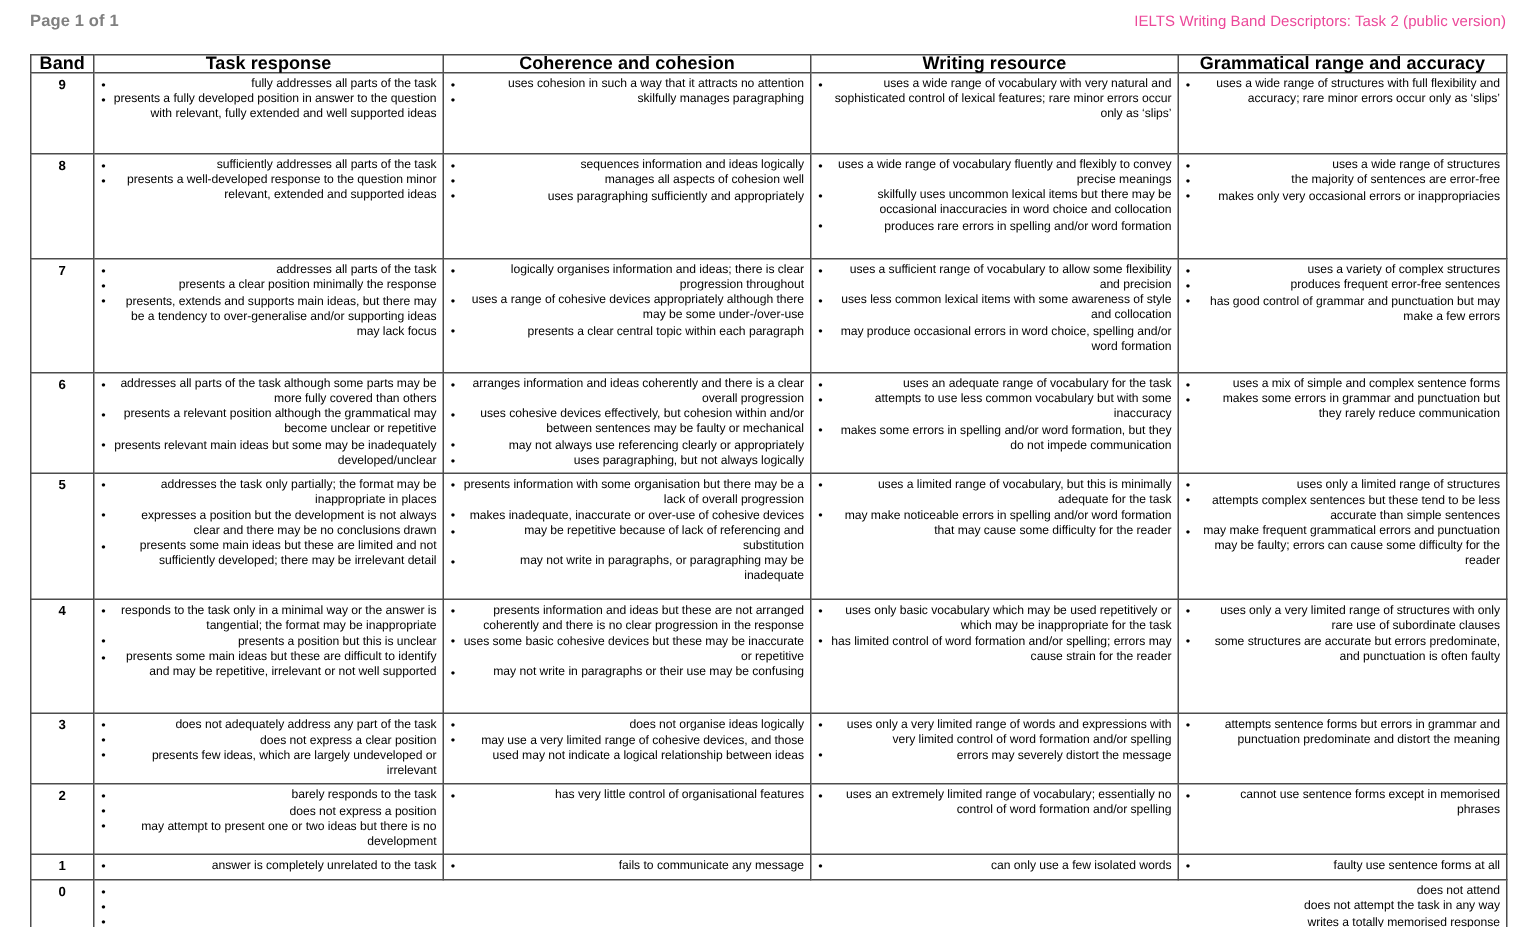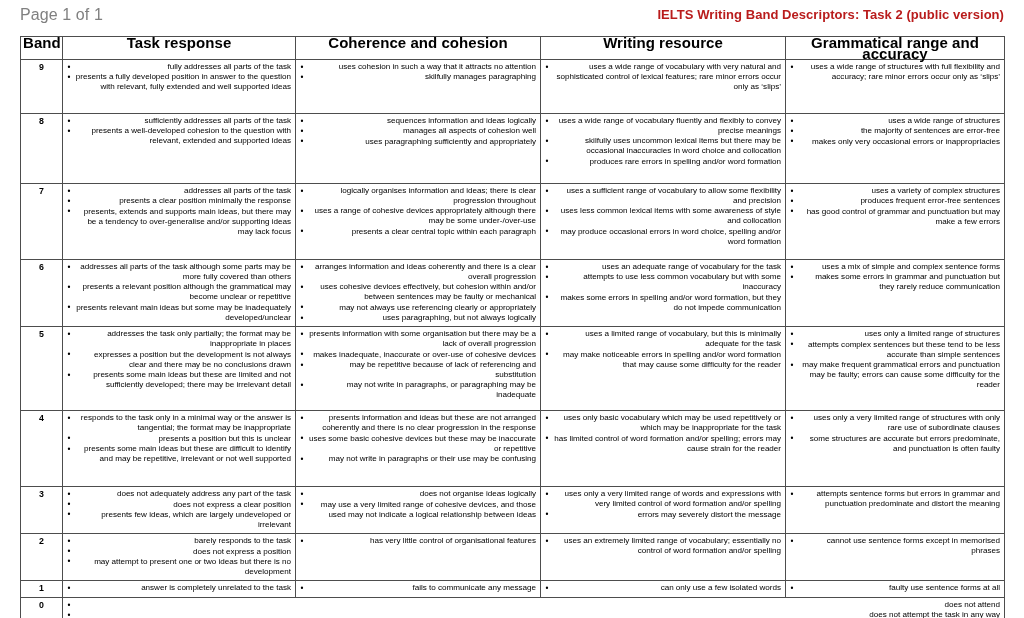--- a/index.html
+++ b/index.html
@@ -28,30 +28,30 @@
     position: absolute;
     top: 8px;
     left: 20px;
     right: 20px;
     height: 20px;
     display: flex;
     align-items: flex-start;
     justify-content: space-between;
   }
   .page-number {
-    font-size: 16px;
+    font-size: 11px;
     color: #808080;
-    font-weight: normal;
+    font-weight: bold;
     letter-spacing: 0.1px;
     line-height: 13px;
   }
   .doc-title {
-    font-size: 13px;
-    color: #b91c1c;
-    font-weight: bold;
+    font-size: 10px;
+    color: #ec4899;
+    font-weight: normal;
     letter-spacing: 0.05px;
     line-height: 14px;
     white-space: nowrap;
   }
 
   
   .descriptor-table {
     position: absolute;
     top: 36px;
     left: 20px;
@@ -70,21 +70,21 @@
 
   col.c-band  { width: 42px; }
   col.c-tr    { width: 233px; }
   col.c-cc    { width: 245px; }
   col.c-lr    { width: 245px; }
   col.c-gra   { width: 219px; }
 
   thead th {
     text-align: center;
     font-weight: bold;
-    font-size: 15px;
+    font-size: 12px;
     line-height: 11px;
     padding: 1.5px 2px 2px 2px;
     background: #ffffff;
     letter-spacing: 0.05px;
   }
   th.band-head {
     padding-left: 2px;
     padding-right: 2px;
   }
 
@@ -185,21 +185,21 @@
             <ul class="bullets">
               <li>uses a wide range of structures with full flexibility and accuracy; rare minor errors occur only as ‘slips’</li>
             </ul>
           </td>
         </tr>
         <tr class="band-row-8">
           <td class="band-cell">8</td>
           <td class="desc-cell">
             <ul class="bullets">
               <li>sufficiently addresses all parts of the task</li>
-              <li>presents a well-developed cohesion to the question with relevant, extended and supported ideas</li>
+              <li>presents a well-developed response to the question minor relevant, extended and supported ideas</li>
             </ul>
           </td>
           <td class="desc-cell">
             <ul class="bullets">
               <li>sequences information and ideas logically</li>
               <li>manages all aspects of cohesion well</li>
               <li>uses paragraphing sufficiently and appropriately</li>
             </ul>
           </td>
           <td class="desc-cell">

